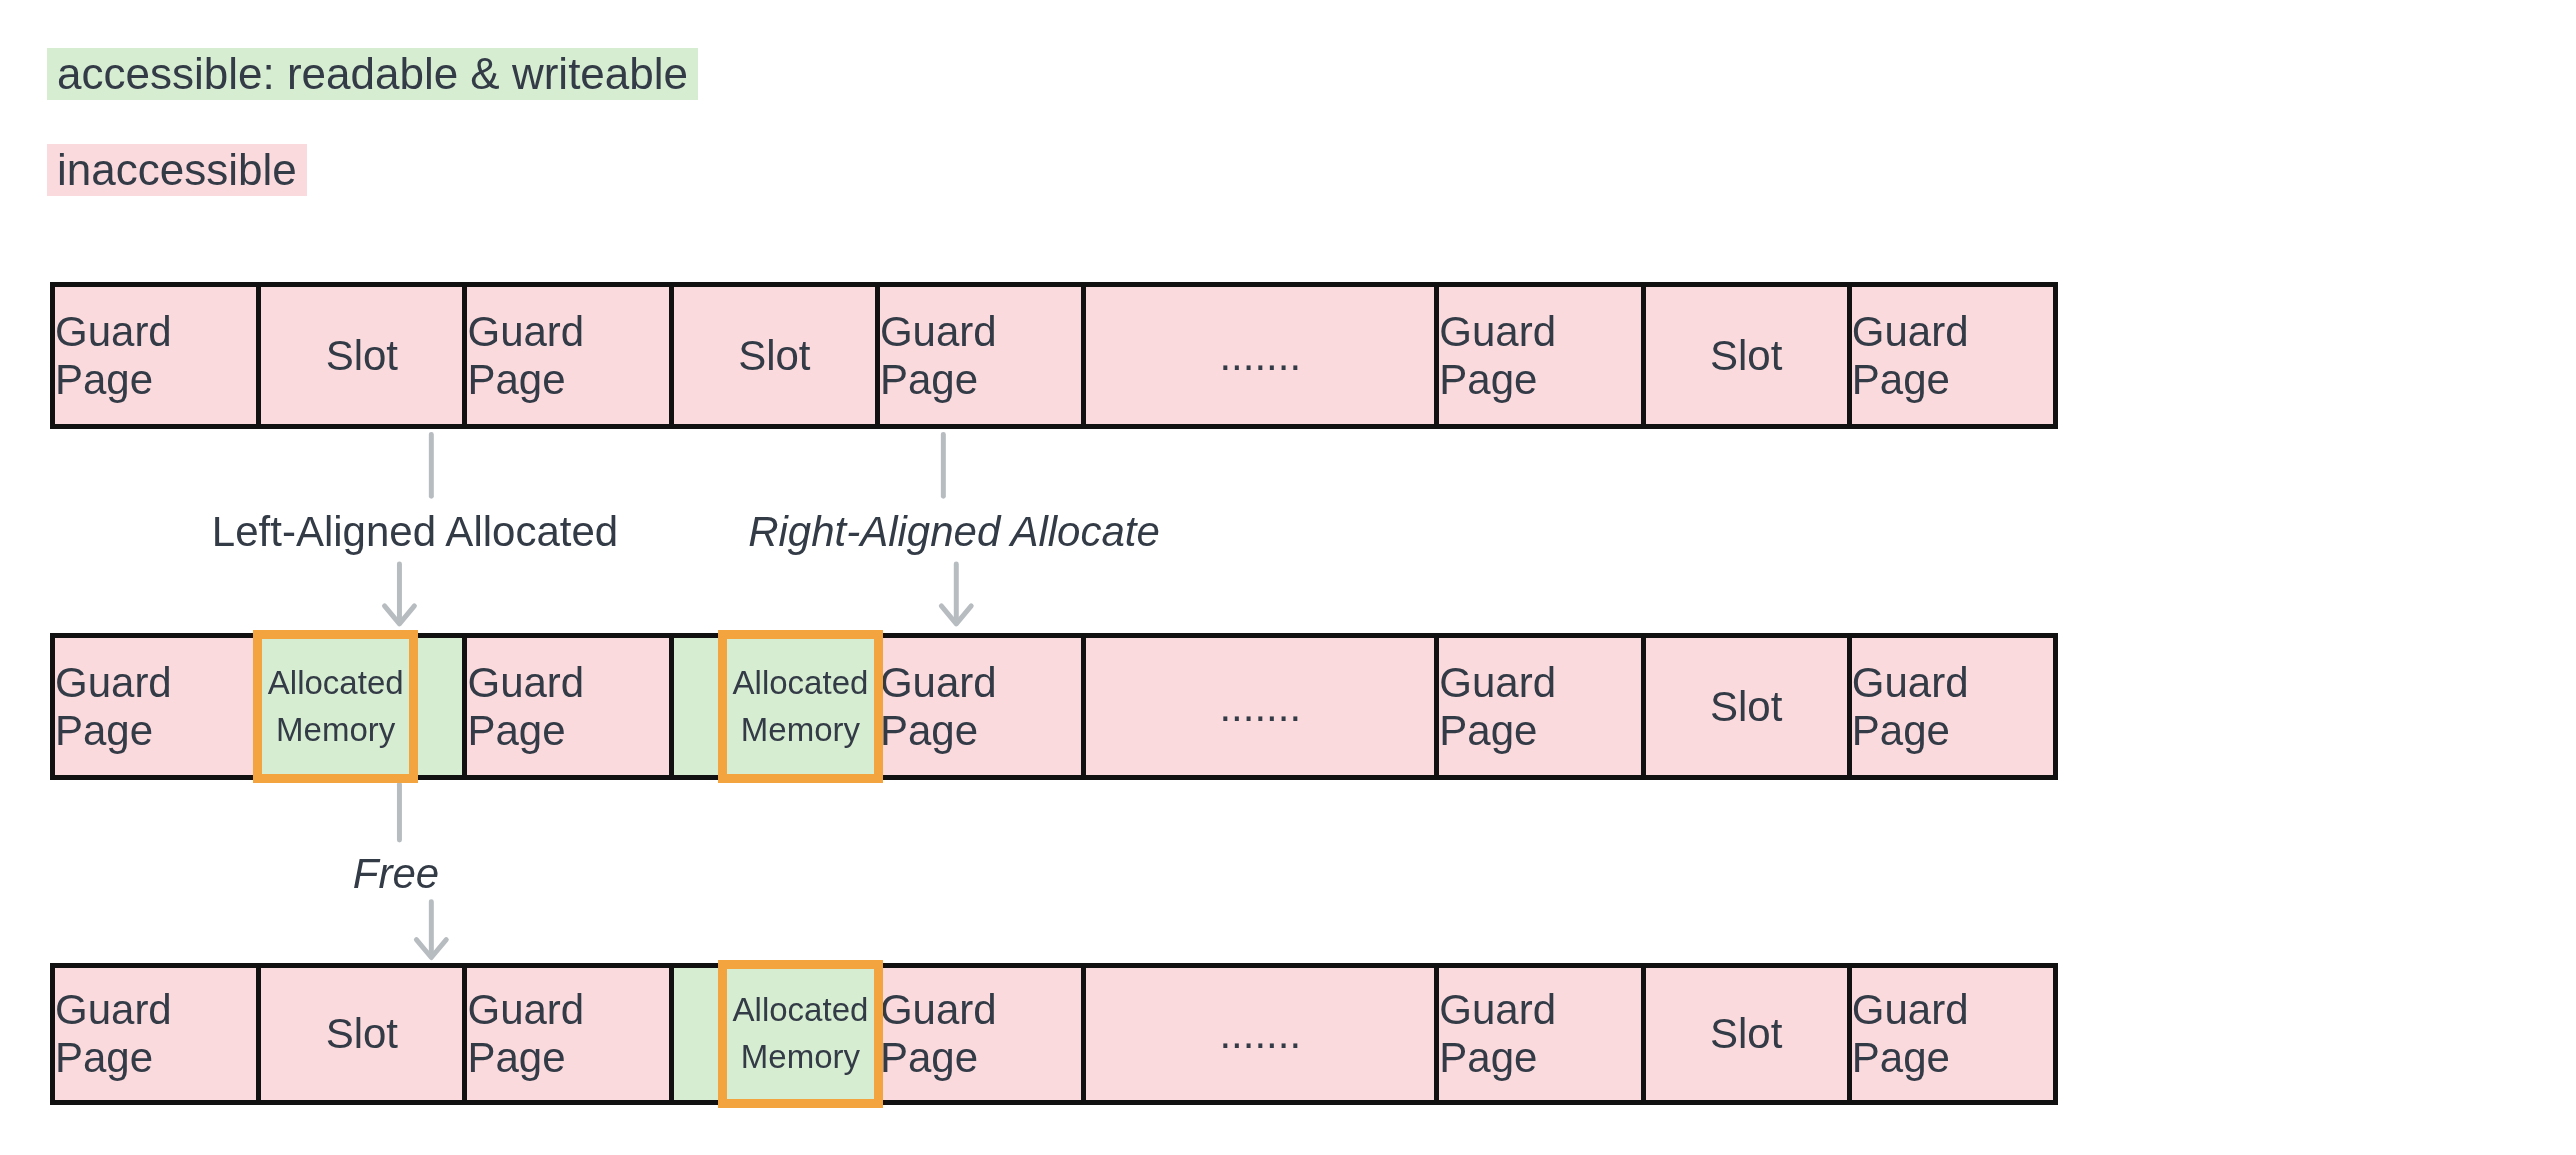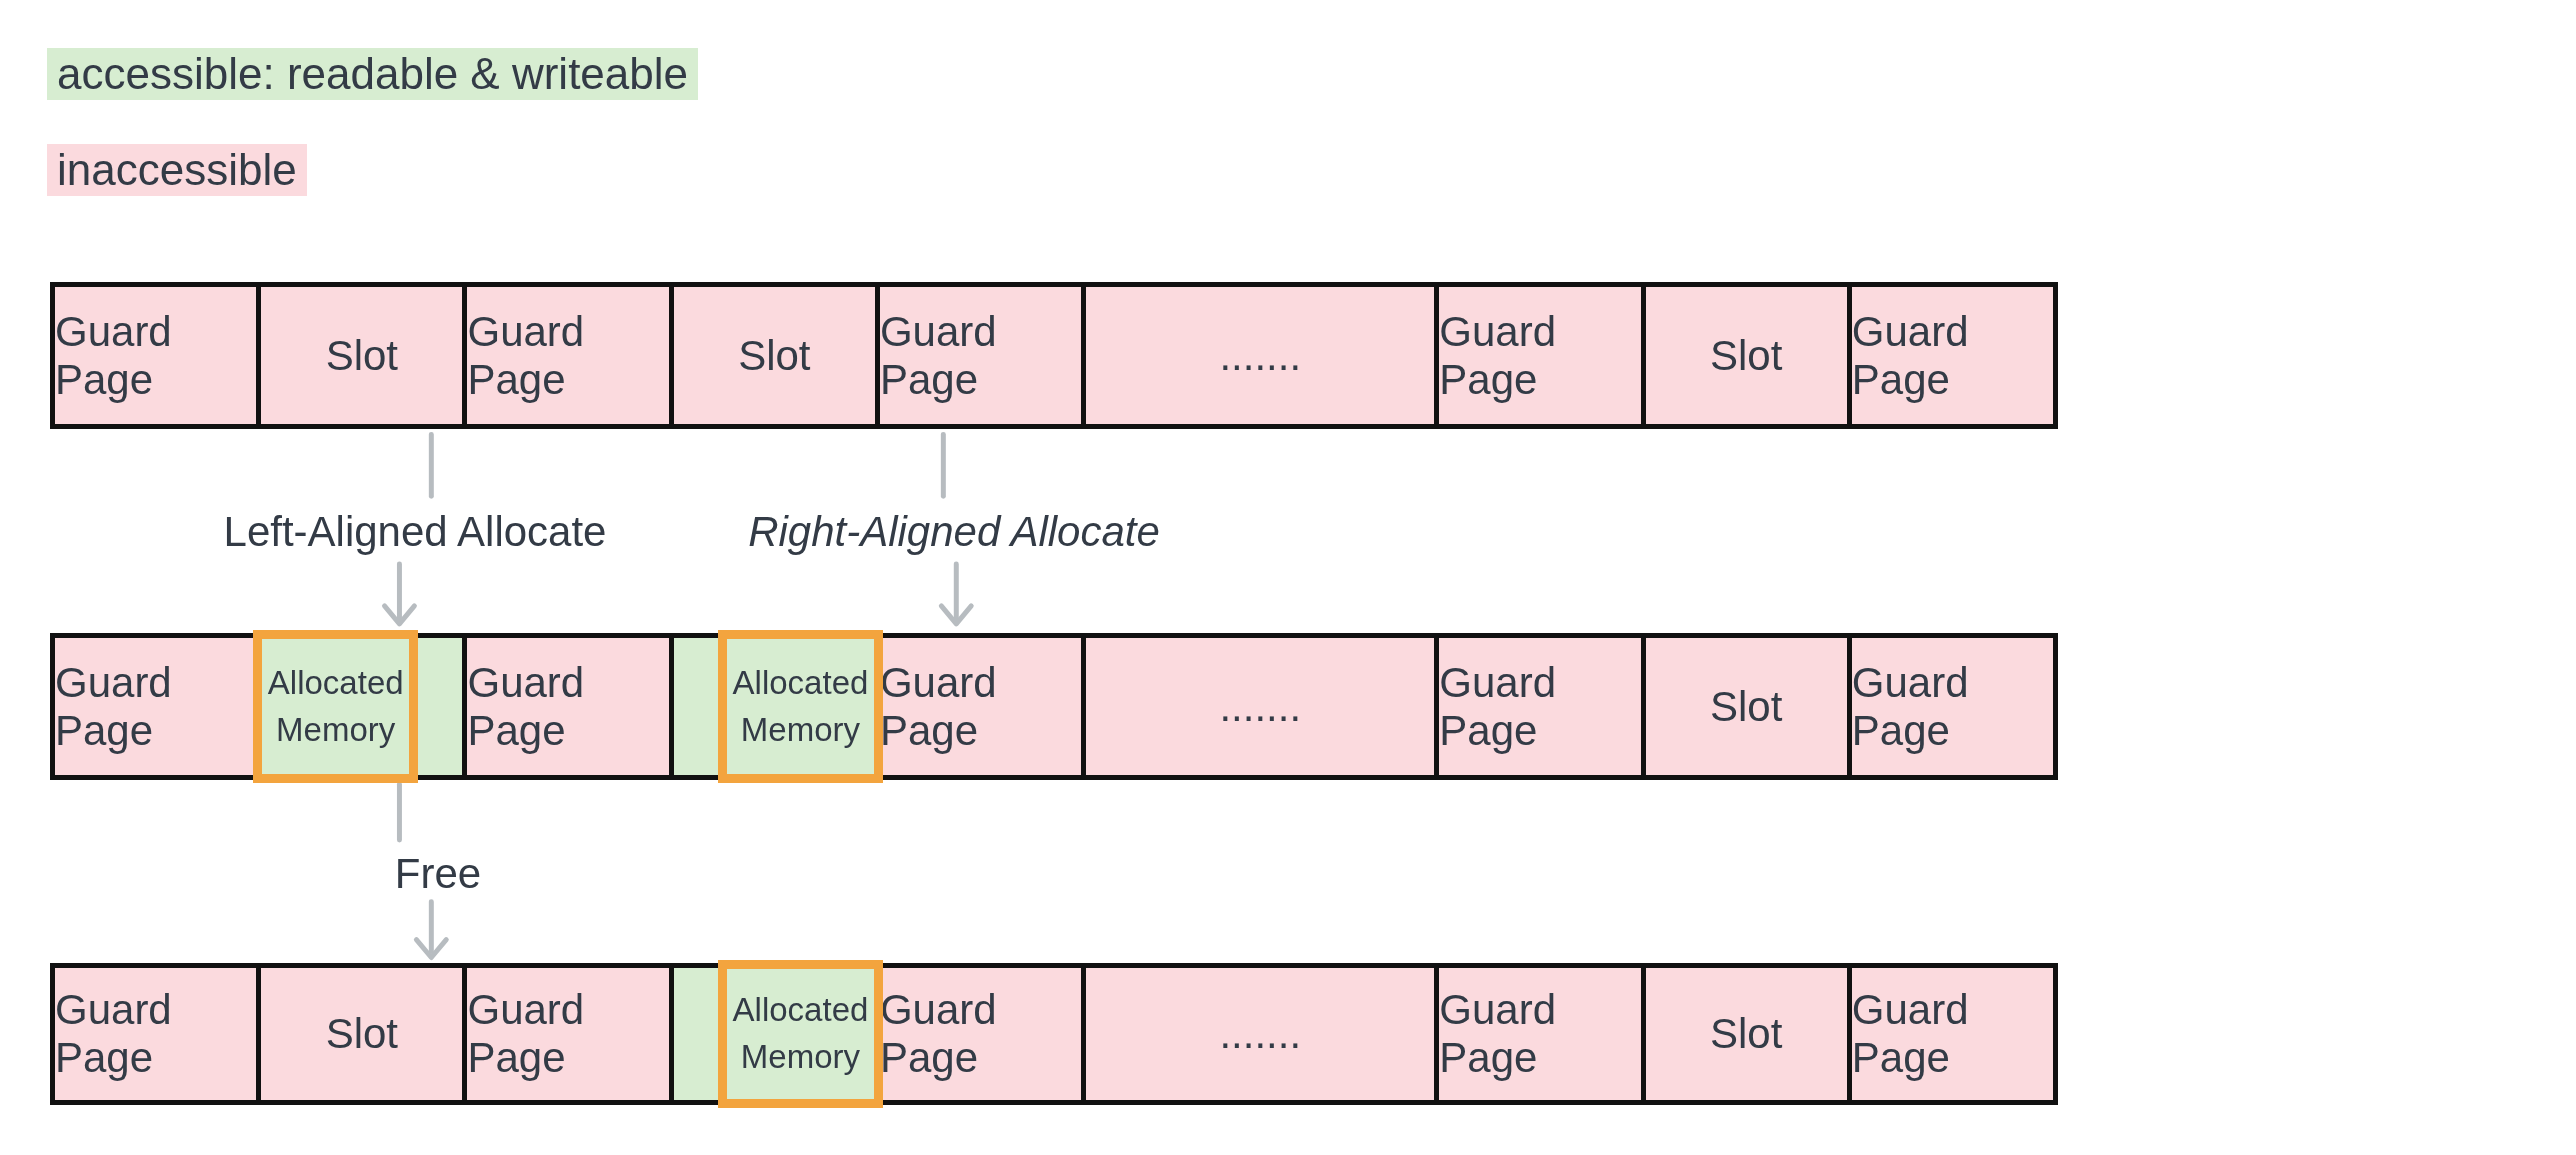--- a/index.html
+++ b/index.html
@@ -90,21 +90,21 @@
   
   .flow-label {
     position: absolute;
     transform: translateX(-50%);
     font-size: 42px;
     color: var(--text);
     white-space: nowrap;
   }
   #label-left-allocate { left: 415px; top: 508px; }
   #label-right-allocate { left: 954px; top: 508px; font-style: italic; }
-  #label-free { left: 438px; top: 850px; }
+  #label-free { left: 396px; top: 850px; font-style: italic; }
 
   
   #arrow-layer { position: absolute; left: 0; top: 0; pointer-events: none; }
   #arrow-layer line, #arrow-layer polyline {
     stroke: var(--arrow);
     stroke-width: 5;
     fill: none;
     stroke-linecap: round;
     stroke-linejoin: round;
   }
@@ -140,21 +140,21 @@
         <span>Guard Page</span>
       </div>
     <div class="cell">
         <span>Slot</span>
       </div>
     <div class="cell">
         <span>Guard Page</span>
       </div>
   </div>
 
-  <div class="flow-label" id="label-left-allocate">Left-Aligned Allocate</div>
+  <div class="flow-label" id="label-left-allocate">Left-Aligned Allocated</div>
   <div class="flow-label" id="label-right-allocate">Right-Aligned Allocate</div>
   <div class="flow-label" id="label-free">Free</div>
 
   <svg id="arrow-layer" width="2576" height="1156" viewBox="0 0 2586 1160">
     <line x1="433" y1="436" x2="433" y2="498"></line>
     <line x1="947" y1="436" x2="947" y2="498"></line>
 
     <line x1="401" y1="566" x2="401" y2="620"></line>
     <polyline points="386,608 401,626 416,608"></polyline>
 

